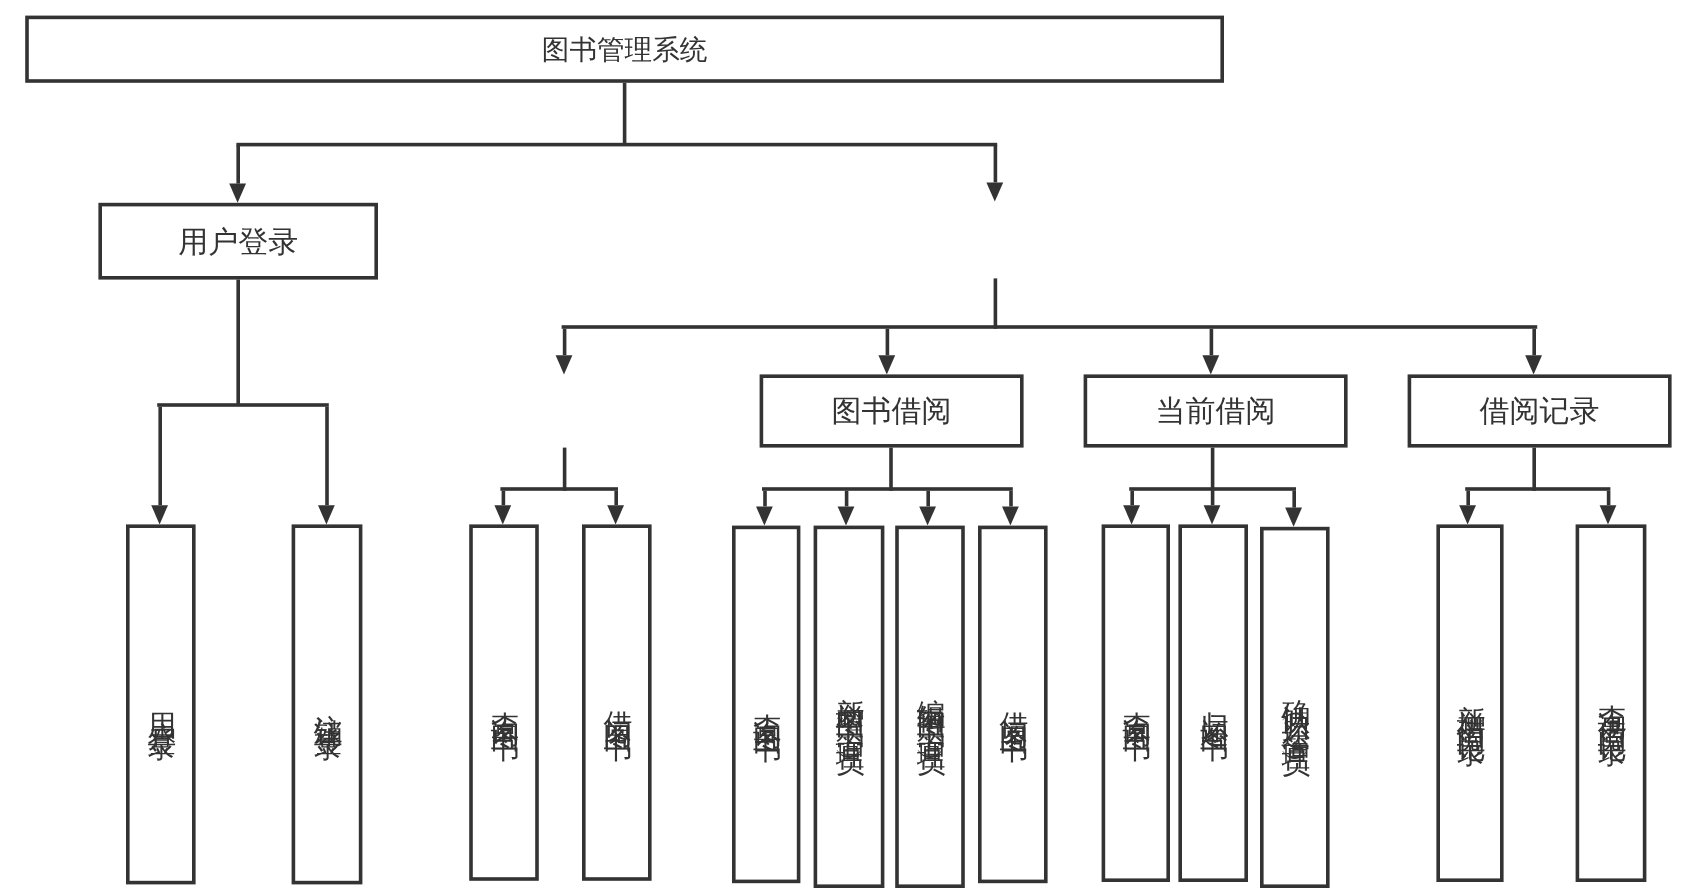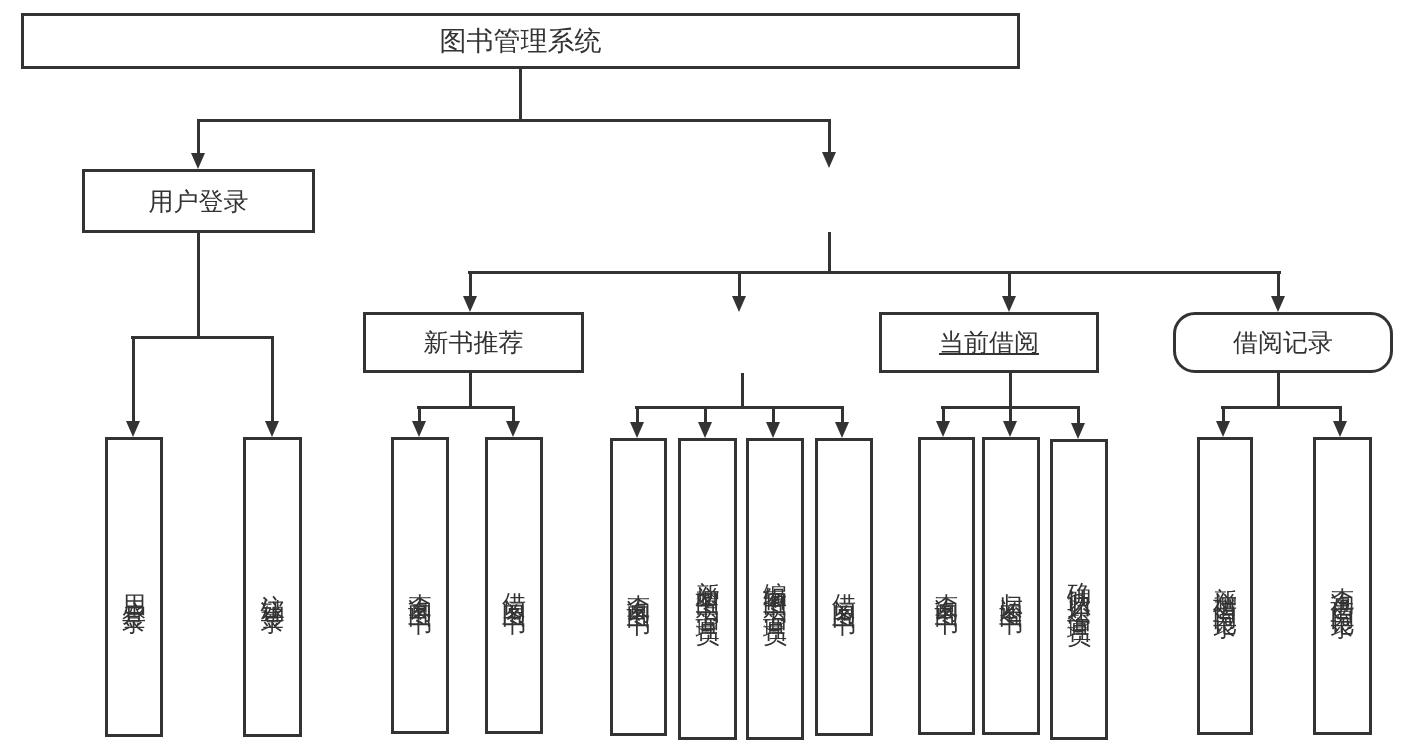--- a/index.html
+++ b/index.html
@@ -15,21 +15,21 @@
   .box{
     position:absolute; box-sizing:border-box;
     border:3px solid var(--line); background:var(--box-bg);
     display:flex; align-items:center; justify-content:center;
   }
   .box.h span{ white-space:nowrap; }
   .box.v span{
     writing-mode:vertical-rl; text-orientation:mixed;
     letter-spacing:6px; line-height:1;
   }
-  .fs-root{font-size:27px;}
+  .fs-root{font-size:23px;}
   .fs-branch{font-size:25px;}
   .fs-leaf{font-size:24px;}
   .hl,.vl{position:absolute; background:var(--line);}
   .hl{height:3px;}
   .vl{width:3px;}
   .arrow{
     position:absolute; width:14px; margin-left:-7px;
     display:flex; flex-direction:column; align-items:center;
   }
   .arrow .shaft{width:3px; flex:1 1 auto; background:var(--line);}
@@ -91,27 +91,27 @@
     </div>
   <div class="arrow" style="left:1009px;top:274px;height:38px;">
       <i class="shaft"></i>
       <i class="head"></i>
     </div>
   <div class="arrow" style="left:1278px;top:274px;height:38px;">
       <i class="shaft"></i>
       <i class="head"></i>
     </div>
 
-  <div class="box h fs-branch" style="left:363px;top:312px;width:221px;height:61px;">
-    <span>新书推荐</span>
-  </div>
-  <div class="box h fs-branch" style="left:879px;top:312px;width:220px;height:61px;text-decoration:underline;">
+  <div class="box h fs-branch" style="left:633px;top:312px;width:220px;height:61px;">
+    <span>图书借阅</span>
+  </div>
+  <div class="box h fs-branch" style="left:903px;top:312px;width:220px;height:61px;">
     <span>当前借阅</span>
   </div>
-  <div class="box h fs-branch" style="left:1173px;top:312px;width:220px;height:61px;border-radius:22px;">
+  <div class="box h fs-branch" style="left:1173px;top:312px;width:220px;height:61px;">
     <span>借阅记录</span>
   </div>
 
   <div class="vl" style="left:469px;top:373px;height:36px;"></div>
   <div class="hl" style="left:417px;top:406px;width:98px;"></div>
   <div class="arrow" style="left:419px;top:409px;height:28px;">
       <i class="shaft"></i>
       <i class="head"></i>
     </div>
   <div class="arrow" style="left:513px;top:409px;height:28px;">

